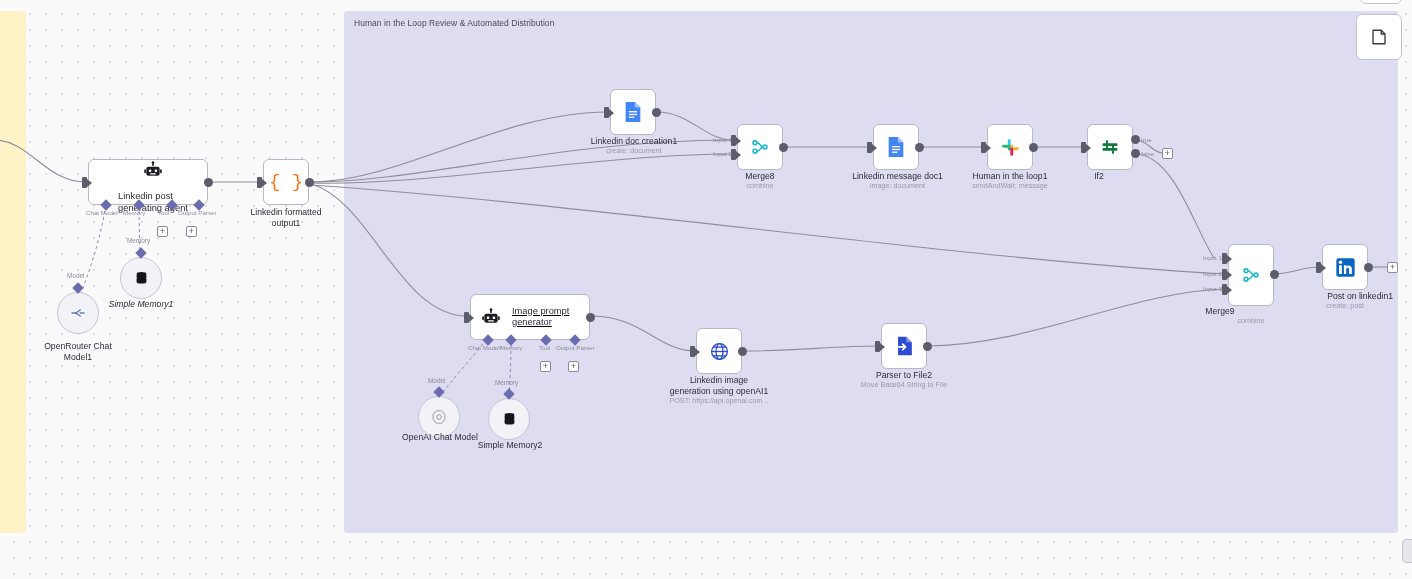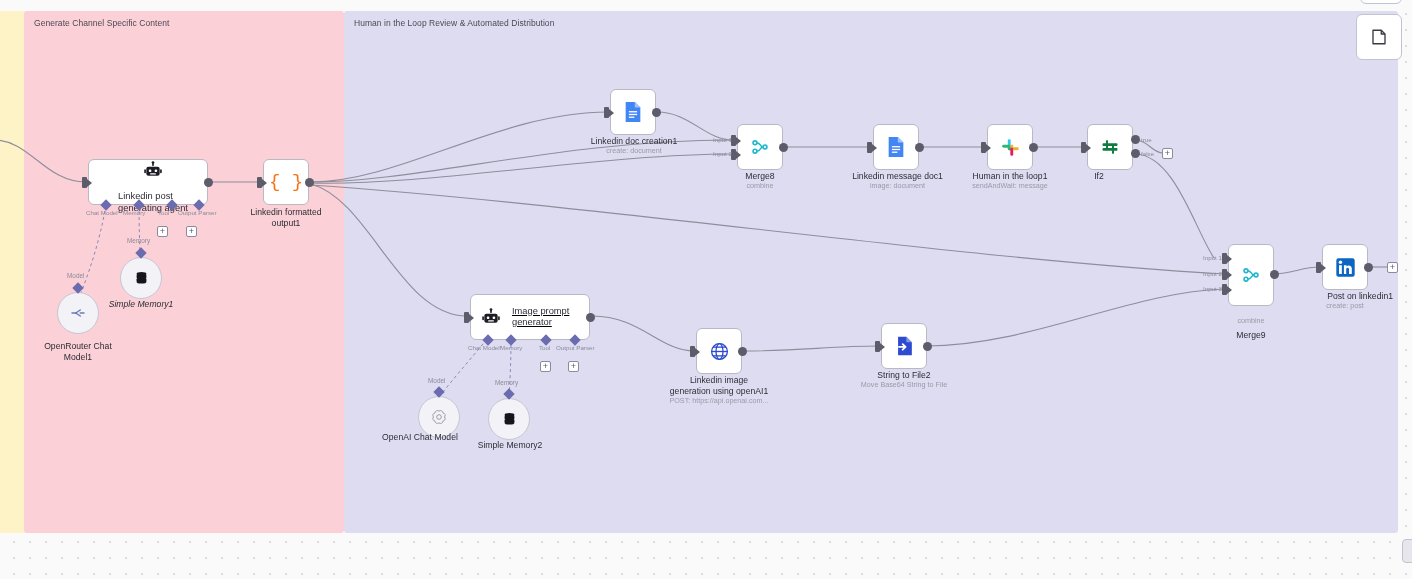--- a/index.html
+++ b/index.html
@@ -78,23 +78,20 @@
   svg{display:block;}
 </style>
 </head>
 <body>
 
 <div id="canvas">
 
   <div class="sticky" id="sticky-yellow">
     <div class="sticky-title"></div>
   </div>
-  <div class="sticky" id="sticky-pink">
-    <div class="sticky-title">Generate Channel Specific Content</div>
-  </div>
   <div class="sticky" id="sticky-purple">
     <div class="sticky-title">Human in the Loop Review &amp; Automated Distribution</div>
   </div>
 
   <svg id="edges">
 
     <path class="edge" d="M -6,140 C 30,140 45,182 86,182"></path>
 
     <path class="edge" d="M 212,182 L 261,182"></path>
 
@@ -361,21 +358,21 @@
           <path d="M12 19.8 a3.2 3.2 0 0 1 -5.3 -2.4"></path>
           <path d="M6.7 17.4 a3.2 3.2 0 0 1 -2 -5.4"></path>
           <path d="M4.7 12 a3.2 3.2 0 0 1 2 -5.4"></path>
           <path d="M6.7 6.6 a3.2 3.2 0 0 1 5.3 -2.4"></path>
           <circle cx="12" cy="12" r="3.1"></circle>
         </svg>
       </span>
     </div>
     <div class="port-diamond" style="left:435px;top:388px;"></div>
     <div class="conn-label" style="left:428px;top:377px;">Model</div>
-    <div class="nlabel" style="left:374px;top:432px;width:92px;text-align:center;">OpenAI Chat Model</div>
+    <div class="nlabel" style="left:394px;top:432px;width:92px;text-align:center;">OpenAI Chat Model</div>
   </div>
 
   <div class="node">
     <div class="circ" style="left:488px;top:398px;">
       <span>
         <svg width="17" height="17" viewBox="0 0 24 24" fill="#15151c">
           <ellipse cx="12" cy="5.5" rx="7" ry="2.8"></ellipse>
           <rect x="5" y="7" width="14" height="3.2" rx="1"></rect>
           <ellipse cx="12" cy="11" rx="7" ry="2.6"></ellipse>
           <rect x="5" y="12.5" width="14" height="3.2" rx="1"></rect>
@@ -412,21 +409,21 @@
       <span>
         <svg width="21" height="22" viewBox="0 0 22 24">
           <path d="M4 2 h9 l6 6 v14 H4 Z" fill="#2d4ad0"></path>
           <path d="M13 2 l6 6 h-6 Z" fill="#8096e8"></path>
           <path d="M5 13 h6 M9 10 l3.2 3 L9 16" stroke="#fff" stroke-width="2" fill="none" stroke-linecap="round" stroke-linejoin="round"></path>
         </svg>
       </span>
     </div>
     <div class="port-in" style="left:875px;top:341px;"></div>
     <div class="port-out" style="left:923px;top:342px;"></div>
-    <div class="nlabel" style="left:848px;top:370px;width:112px;">String to File2</div>
+    <div class="nlabel" style="left:848px;top:370px;width:112px;">Parser to File2</div>
     <div class="nsub" style="left:848px;top:380px;width:112px;">Move Base64 String to File</div>
   </div>
 
   <div class="node">
     <div class="nbox" style="left:1228px;top:244px;width:46px;height:62px;justify-content:center;">
       <span style="margin:0 auto;">
         <svg width="20" height="20" viewBox="0 0 24 24" fill="none" stroke="#22b8cf" stroke-width="2">
           <circle cx="6" cy="7" r="2.3"></circle>
             <circle cx="6" cy="17" r="2.3"></circle>
             <circle cx="18" cy="12" r="2.3"></circle>
@@ -435,21 +432,21 @@
         </svg>
       </span>
     </div>
     <div class="port-in" style="left:1222px;top:253px;"></div>
     <div class="port-in" style="left:1222px;top:269px;"></div>
     <div class="port-in" style="left:1222px;top:284px;"></div>
     <div class="pin-label" style="left:1203px;top:254px;">Input 1</div>
     <div class="pin-label" style="left:1203px;top:270px;">Input 2</div>
     <div class="pin-label" style="left:1203px;top:285px;">Input 3</div>
     <div class="port-out" style="left:1270px;top:270px;"></div>
-    <div class="nlabel" style="left:1206px;top:306px;width:90px;margin-top:24px;">Merge9</div>
+    <div class="nlabel" style="left:1175px;top:306px;width:90px;">Merge9</div>
     <div class="nsub" style="left:1206px;top:316px;width:90px;">combine</div>
   </div>
 
   <div class="node">
     <div class="nbox sq" style="left:1322px;top:244px;">
       <span>
         <svg width="21" height="21" viewBox="0 0 24 24">
           <rect x="1.5" y="1.5" width="21" height="21" rx="2.5" fill="#0a66c2"></rect>
           <rect x="4.6" y="9.4" width="3.2" height="10" fill="#fff"></rect>
           <circle cx="6.2" cy="6" r="2" fill="#fff"></circle>

